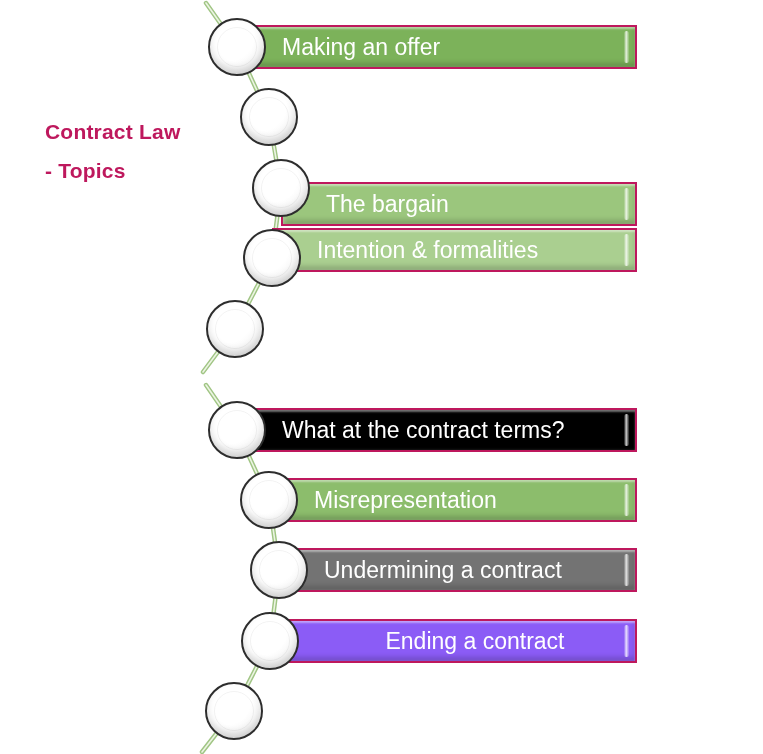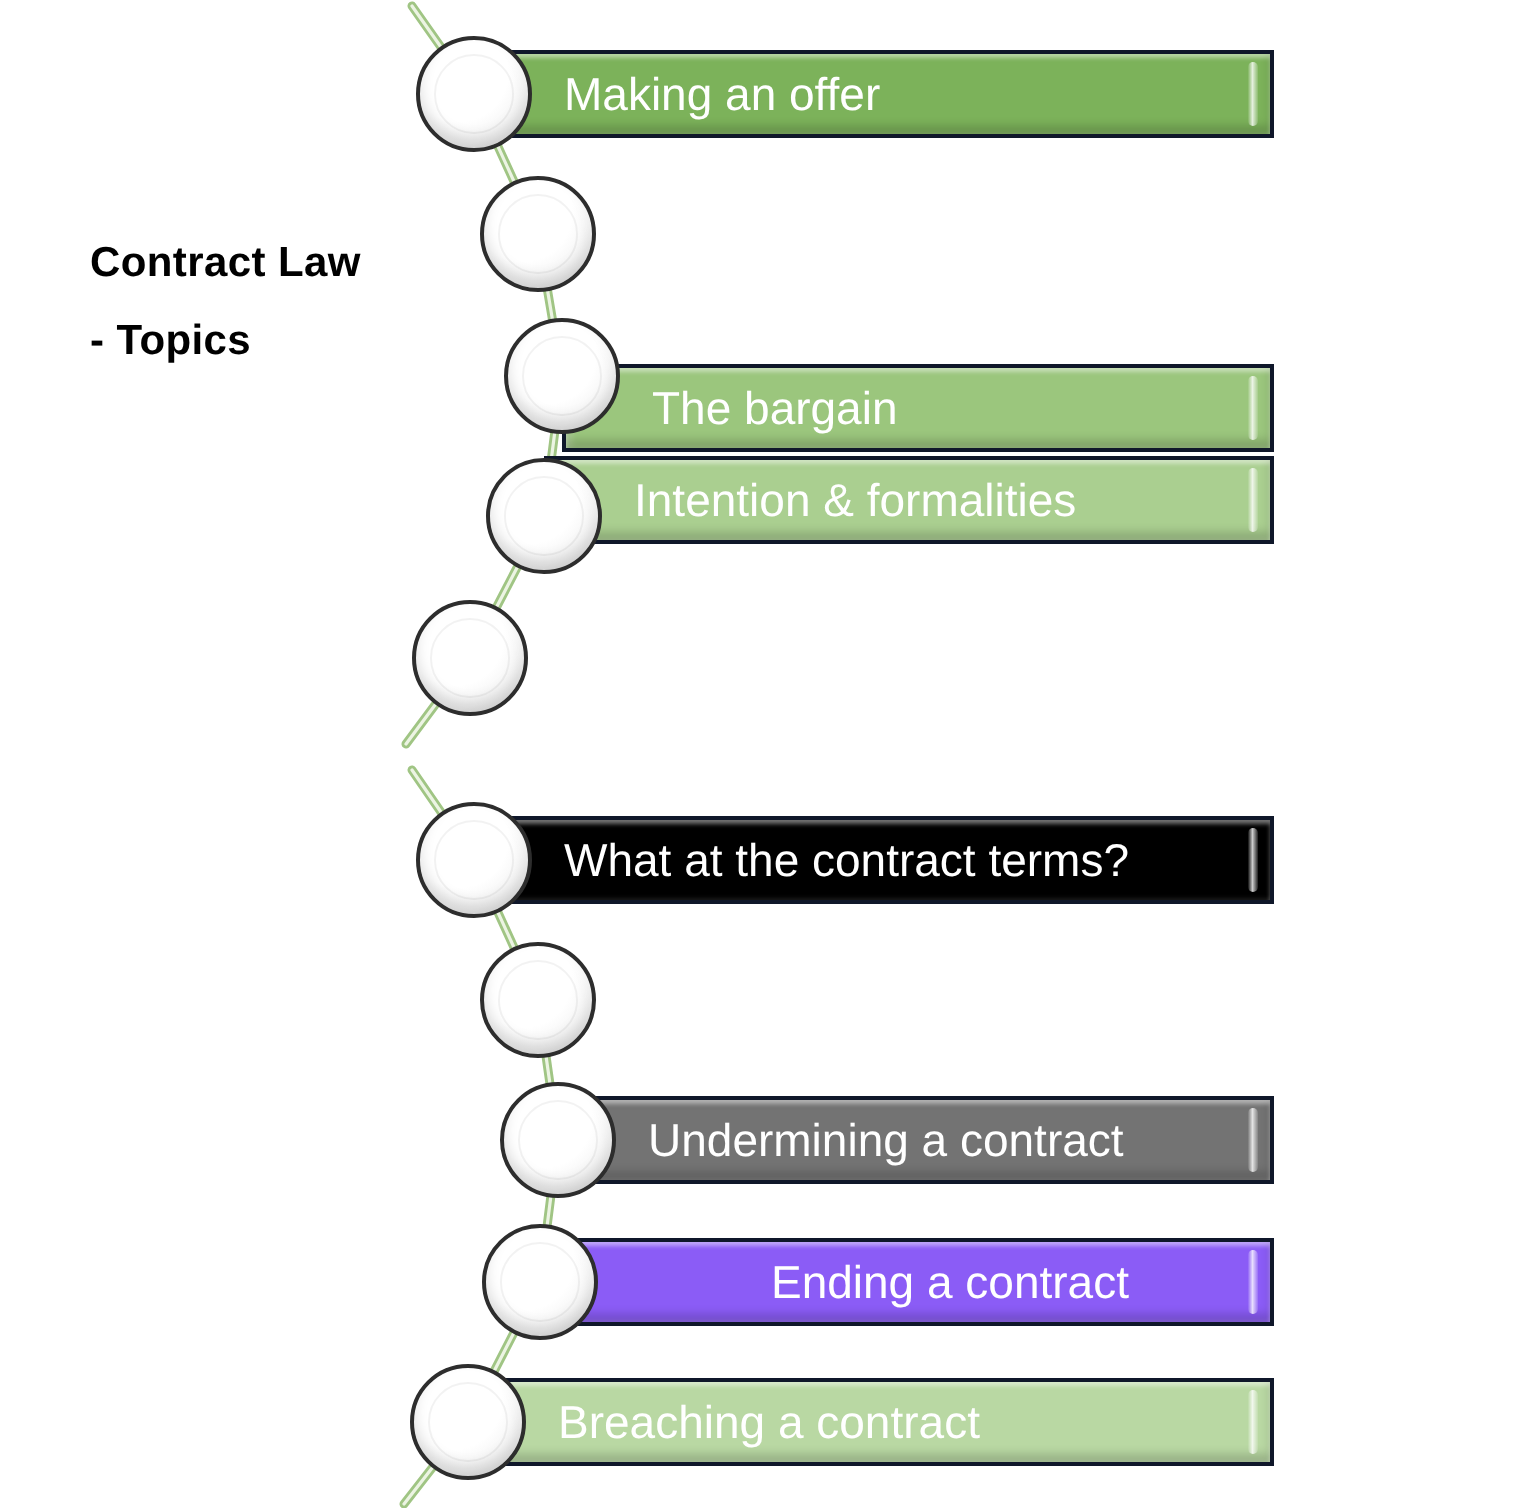--- a/index.html
+++ b/index.html
@@ -19,21 +19,21 @@
     letter-spacing:0.2px;
   }
   .connector-svg{
     position:absolute;left:0;top:0;width:763px;height:754px;
     z-index:1;
   }
   .topic-bar{
     position:absolute;
     height:44px;
     box-sizing:border-box;
-    border:2px solid #0f172a;
+    border:2px solid #be185d;
     z-index:2;
     box-shadow:
       inset 0 2px 2px rgba(255,255,255,0.40),
       inset 0 -4px 5px rgba(0,0,0,0.18),
       inset 3px 0 3px rgba(255,255,255,0.22);
   }
   .topic-bar::after{
     content:'';
     position:absolute;
     right:6px;top:4px;bottom:4px;width:5px;
@@ -67,21 +67,21 @@
     left:13%;top:13%;width:70%;height:70%;
     border-radius:50%;
     border:1px solid rgba(0,0,0,0.05);
   }
 </style>
 </head>
 <body>
 
 <div class="canvas">
 
-  <div class="diagram-title" style="color: #000000;">
+  <div class="diagram-title" style="color: #be185d;">
     <div>Contract Law</div>
     <div>- Topics</div>
   </div>
 
   <svg class="connector-svg" viewBox="0 0 763 754">
     <polyline points="206,3 237,47 269,117 281,188 272,258 235,329 203,372" fill="none" stroke="#a0c584" stroke-width="4.5" stroke-linejoin="round" stroke-linecap="round"></polyline>
     <polyline points="206,3 237,47 269,117 281,188 272,258 235,329 203,372" fill="none" stroke="#ecf4e3" stroke-width="1.6" stroke-linejoin="round" stroke-linecap="round"></polyline>
     <polyline points="206,385 237,430 269,500 279,570 270,641 234,711 202,752" fill="none" stroke="#a0c584" stroke-width="4.5" stroke-linejoin="round" stroke-linecap="round"></polyline>
     <polyline points="206,385 237,430 269,500 279,570 270,641 234,711 202,752" fill="none" stroke="#ecf4e3" stroke-width="1.6" stroke-linejoin="round" stroke-linecap="round"></polyline>
   </svg>
@@ -103,30 +103,30 @@
   </div>
   <div class="node-circle" style="left:243px;top:229px;"></div>
 
   <div class="node-circle" style="left:206px;top:300px;"></div>
 
   <div class="topic-bar" style="left: 237px; top: 408px; width: 400px; background-color: #000000;">
     <span class="topic-label">What at the contract terms?</span>
   </div>
   <div class="node-circle" style="left:208px;top:401px;"></div>
 
+  <div class="topic-bar" style="left: 269px; top: 478px; width: 368px; background-color: rgb(140, 189, 108);">
+    <span class="topic-label">Misrepresentation</span>
+  </div>
   <div class="node-circle" style="left:240px;top:471px;"></div>
 
   <div class="topic-bar" style="left: 279px; top: 548px; width: 358px; background-color: #737373;">
     <span class="topic-label">Undermining a contract</span>
   </div>
   <div class="node-circle" style="left:250px;top:541px;"></div>
 
   <div class="topic-bar" style="left: 270px; top: 619px; width: 367px; background-color: #8b5cf6; text-align: center;">
     <span class="topic-label">Ending a contract</span>
   </div>
   <div class="node-circle" style="left:241px;top:612px;"></div>
 
-  <div class="topic-bar" style="left: 234px; top: 689px; width: 403px; background-color: rgb(185, 216, 163);">
-    <span class="topic-label">Breaching a contract</span>
-  </div>
   <div class="node-circle" style="left:205px;top:682px;"></div>
 
 </div>
 
 </body></html>

